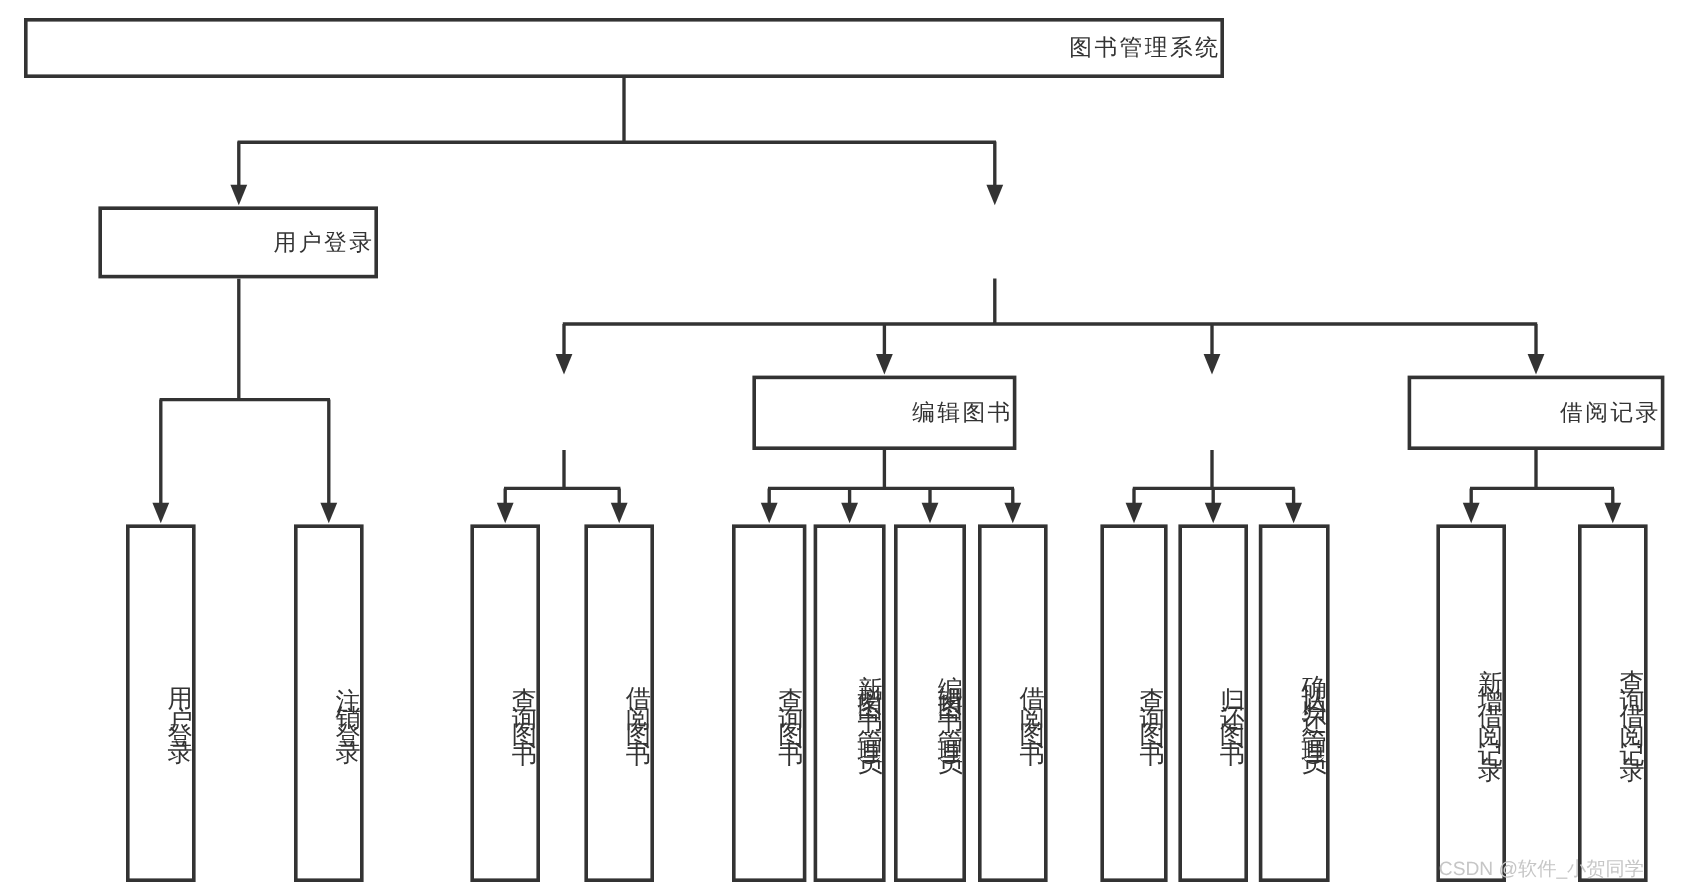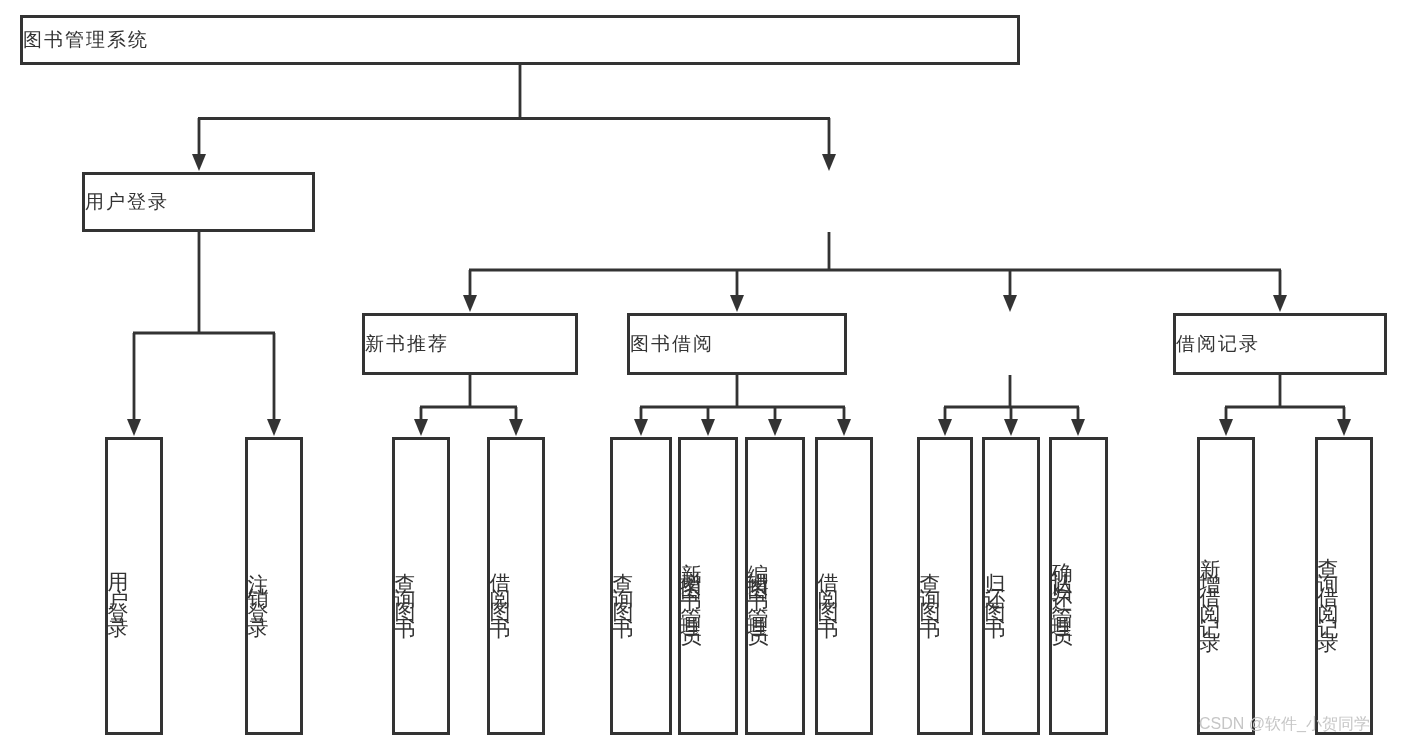--- a/index.html
+++ b/index.html
@@ -21,21 +21,21 @@
     width: 1405px; height: 747px;
     pointer-events: none;
   }
   .node {
     position: absolute;
     box-sizing: border-box;
     border: 3px solid #333333;
     background: #ffffff;
     display: flex;
     align-items: center;
-    justify-content: flex-start;
+    justify-content: flex-end;
     color: #333333;
   }
   .node .htext {
     font-size: 19px;
     letter-spacing: 2px;
     white-space: nowrap;
   }
   .node .vtext {
     writing-mode: vertical-rl;
     text-orientation: mixed;
@@ -117,25 +117,22 @@
   </svg>
 
   <div class="node" id="n-root">
     <span class="htext">图书管理系统</span>
   </div>
 
   <div class="node" id="n-login">
     <span class="htext">用户登录</span>
   </div>
 
-  <div class="node" id="n-newbook">
-    <span class="htext">新书推荐</span>
-  </div>
   <div class="node" id="n-borrow">
-    <span class="htext">图书借阅</span>
+    <span class="htext">编辑图书</span>
   </div>
   <div class="node" id="n-record">
     <span class="htext">借阅记录</span>
   </div>
 
   <div class="node leaf" id="l-login1">
     <span class="vtext">用户登录</span>
   </div>
   <div class="node leaf" id="l-logout">
     <span class="vtext">注销登录</span>

